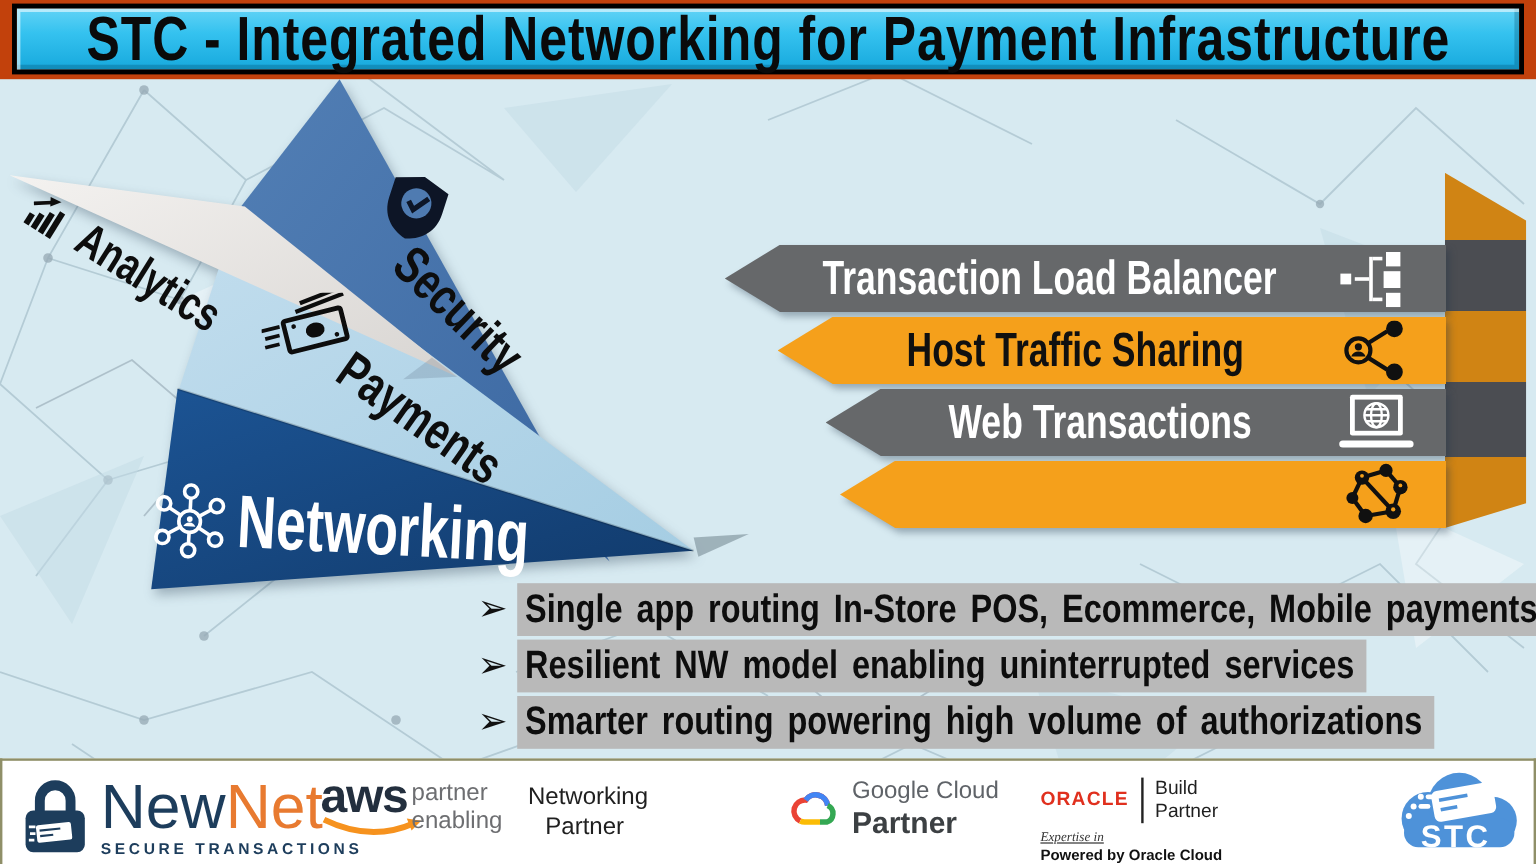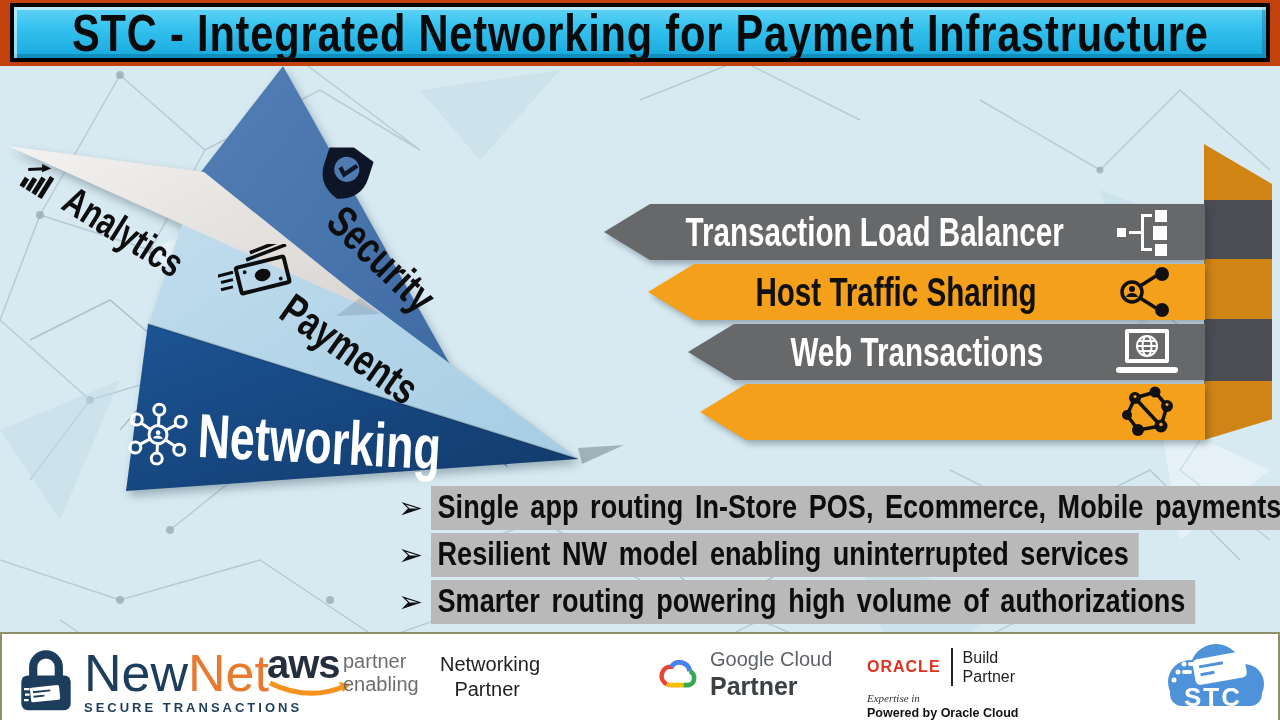--- a/index.html
+++ b/index.html
@@ -98,21 +98,21 @@
   .aws-label{position:absolute;left:76px;top:4px;font-size:20px;line-height:23px;color:#6D6E71;}
   .microsoft{position:absolute;left:438px;top:18px;width:80px;text-align:right;font-size:20px;line-height:25px;color:#1f1f1f;}
   .google{position:absolute;left:652px;top:14px;display:flex;gap:12px;align-items:center;}
   .google-lines .g1{font-size:20px;color:#5F6368;}
   .google-lines .g2{font-size:25px;color:#3C4043;font-weight:700;margin-top:1px;}
   .oracle{position:absolute;left:865px;top:14px;}
   .oracle-row{display:flex;align-items:center;gap:10px;}
   .oracle-word{font-size:16px;font-weight:700;color:#E0301E;letter-spacing:1px;}
   .oracle-div{width:2px;height:38px;background:#222;}
   .oracle-bp{font-size:16px;line-height:19px;color:#1f1f1f;}
-  .oracle-sub1{font-size:11px;font-style:italic;color:#333;margin-top:6px;font-family:"Liberation Serif",serif;}
+  .oracle-sub1{font-size:11px;font-style:italic;color:#333;margin-top:6px;font-family:"Liberation Serif",serif;text-decoration:underline;}
   .oracle-sub2{font-size:12.5px;font-weight:700;color:#111;margin-top:2px;}
   .stclogo{position:absolute;left:1152px;top:6px;}
 </style>
 </head>
 <body>
 
 <div class="slide">
 
   <svg class="layer" width="1280" height="720" viewBox="0 0 1280 720" style="z-index:1;">
     <g stroke="#A6BFCA" stroke-width="1.5" opacity="0.7" fill="none">

